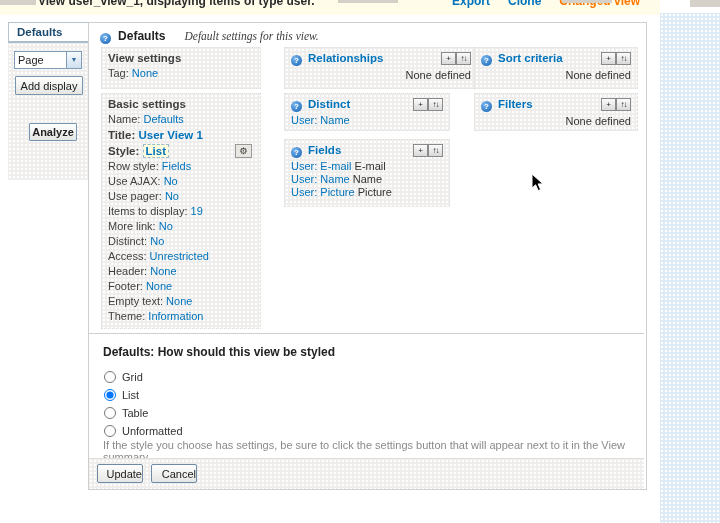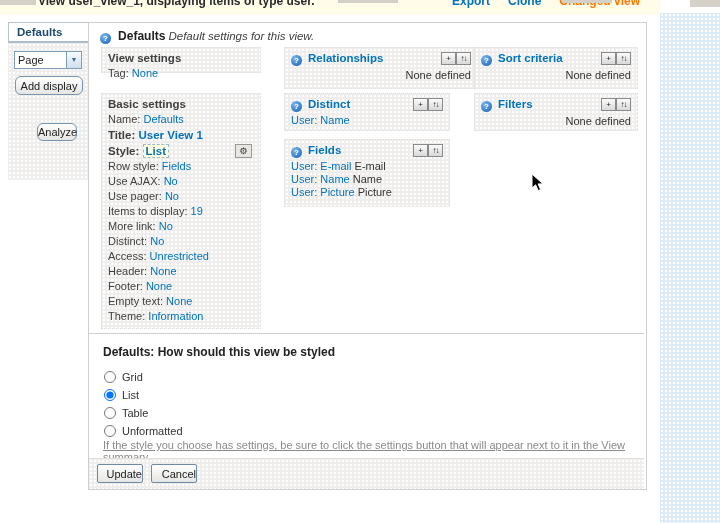--- a/index.html
+++ b/index.html
@@ -27,37 +27,37 @@
   .sidebar-tab{position:absolute;left:8px;top:22px;width:71px;height:13px;background:#fff;
     border:1px solid #b9c4ce;border-bottom:3px solid #a9bdcd;padding:3px 0 2px 8px;
     font-weight:bold;color:#1c4a6e;font-size:11.5px;cursor:pointer;}
   .sidebar-panel{position:absolute;left:8px;top:43px;width:80px;height:137px;}
   .fake-select{position:absolute;left:6px;top:8px;width:66px;height:16px;background:#fff;
     border:1px solid #7f9db9;cursor:default;}
   .fake-select .val{position:absolute;left:3px;top:2px;font-size:11px;color:#222;}
   .fake-select .arrow{position:absolute;right:0;top:0;width:14px;height:100%;
     background:linear-gradient(#f6fbfe,#cfe0ee);border-left:1px solid #7f9db9;
     text-align:center;font-size:7px;line-height:15px;color:#3a6ea5;}
-  .btn{position:absolute;border:1px solid #7795ae;border-radius:6px;
+  .btn{position:absolute;border:1px solid #7795ae;border-radius:1px;
     background:linear-gradient(#ffffff,#e5e5e3);font-family:"Liberation Sans",sans-serif;
     font-size:11px;color:#222;text-align:center;padding:0;cursor:pointer;}
   .btn-add-display{left:7px;top:33px;width:68px;height:19px;}
-  .btn-analyze{left:29px;top:80px;width:40px;height:18px;}
+  .btn-analyze{left:21px;top:80px;width:48px;height:18px;font-weight:bold;}
 
   
   .main-panel{position:absolute;left:88px;top:22px;width:557px;height:466px;background:#fff;border:1px solid #cfcfcf;}
   .main-heading{position:absolute;left:11px;top:6px;white-space:nowrap;}
   .qicon{display:inline-block;width:11px;height:11px;border-radius:50%;
     background:radial-gradient(circle at 35% 30%,#7ab6ef,#1060b4);color:#fff;
     font-size:8px;font-weight:bold;line-height:11px;text-align:center;vertical-align:-1px;}
   .heading-title{font-weight:bold;font-size:12px;color:#222;margin-left:4px;}
-  .heading-desc{font-style:italic;font-size:11.5px;color:#3d3d3d;margin-left:0;}
+  .heading-desc{font-style:italic;font-size:11.5px;color:#3d3d3d;margin-left:16px;font-family:Liberation Serif, serif;}
 
   .box{position:absolute;padding:4px 6px;box-sizing:border-box;border:1px dotted #e2e0dc;}
-  .box-vs{left:12px;top:24px;width:160px;height:26px;}
+  .box-vs{left:12px;top:24px;width:160px;height:42px;}
   .box-bs{left:12px;top:70px;width:160px;height:236px;}
   .box-rel{left:195px;top:24px;width:194px;height:42px;}
   .box-arg{left:195px;top:70px;width:166px;height:38px;}
   .box-fld{left:195px;top:116px;width:166px;height:68px;}
   .box-sort{left:385px;top:24px;width:164px;height:42px;}
   .box-flt{left:385px;top:70px;width:164px;height:38px;}
   .box-title{font-weight:bold;color:#404040;font-size:11.5px;height:14px;}
   .box-header{position:relative;height:15px;margin-bottom:1px;}
   .box-title-link{font-weight:bold;font-size:11.5px;color:#0073bc;text-decoration:none;margin-left:3px;}
   .mini-btns{position:absolute;right:0;top:0;}
@@ -78,21 +78,21 @@
   .none-text{color:#333;text-align:right;}
   .suffix{color:#333;}
 
   
   .form-area{position:absolute;left:0;top:310px;width:555px;height:125px;border-top:1px solid #d0d0d0;}
   .form-title{position:absolute;left:14px;top:11px;font-weight:bold;font-size:12px;color:#222;}
   .radio-group{position:absolute;left:15px;top:33px;}
   .radio-row{height:18px;line-height:18px;white-space:nowrap;}
   .radio-row input{margin:0 6px 0 0;vertical-align:middle;width:12px;height:12px;}
   .radio-row .rlabel{font-size:11px;color:#333;vertical-align:middle;}
-  .form-help{position:absolute;left:14px;top:105px;color:#8a8a8a;font-size:11px;width:532px;text-decoration:underline;}
+  .form-help{position:absolute;left:14px;top:105px;color:#8a8a8a;font-size:11px;width:532px;}
 
   .actions-strip{position:absolute;left:0;top:435px;width:555px;height:30px;border-top:1px solid #e0ded9;}
   .actions-strip .btn{position:absolute;top:5px;height:19px;border-radius:2px;border-color:#6f8aa4;text-align:right;}
   .btn-update{left:8px;width:46px;}
   .btn-cancel{left:62px;width:46px;}
 
   .cursor{position:absolute;left:531px;top:173px;}
 </style>
 </head>
 <body>

